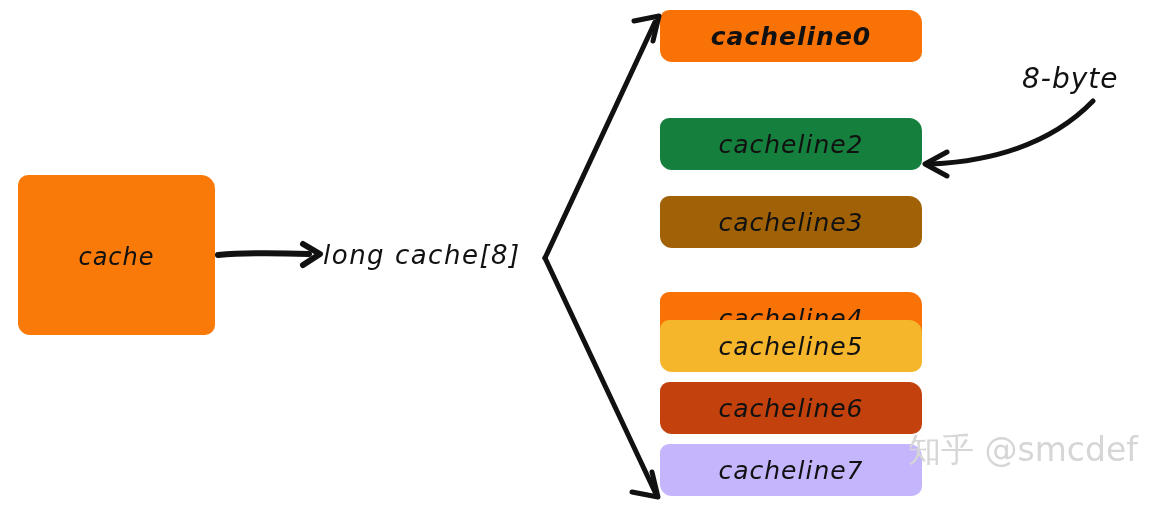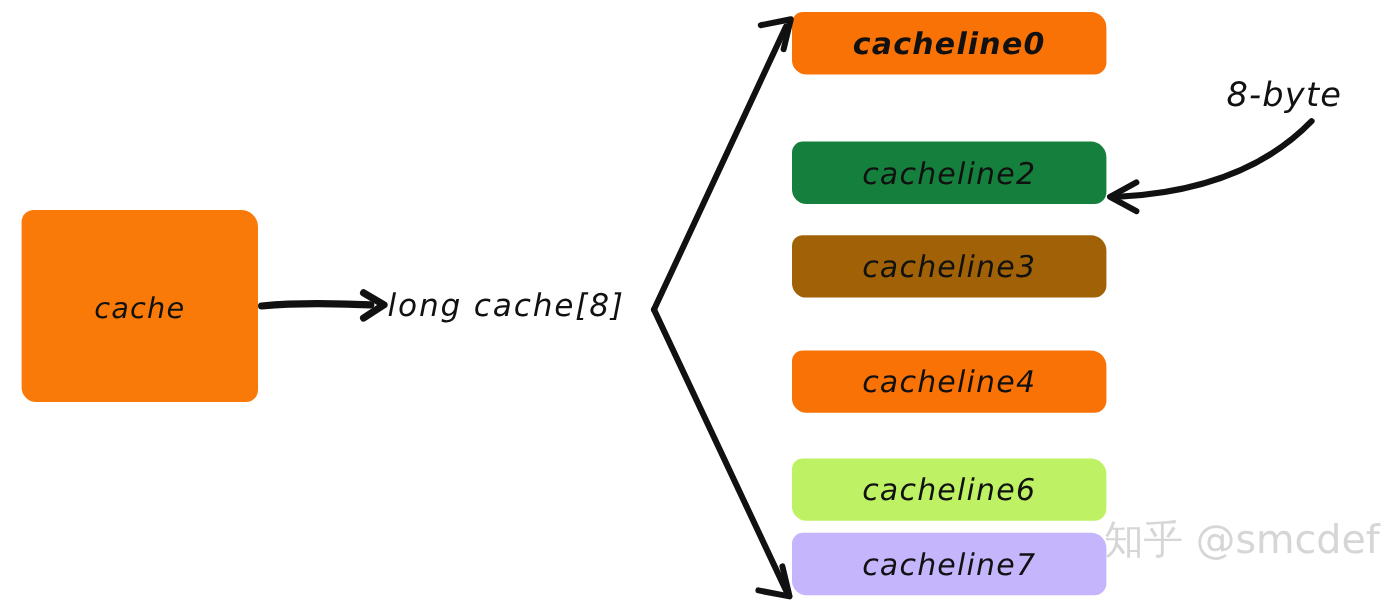--- a/index.html
+++ b/index.html
@@ -106,21 +106,20 @@
   
   #watermark {
     position: absolute;
     left: 908px;
     top: 428px;
     font-size: 33px;
     color: #d6d6d6;
     font-family: "DejaVu Sans", sans-serif;
     white-space: nowrap;
     user-select: none;
-    margin-left: 12px;
   }
 </style>
 </head>
 <body>
 
 <div id="canvas">
 
 
   <div id="cache-box" style="background: rgb(249, 122, 8);">
     <div id="cache-box-label" class="hand">cache</div>
@@ -136,21 +135,24 @@
     </div>
     <div class="cacheline" style="top: 108px; background: #15803d;">
       <span class="cacheline-label hand">cacheline2</span>
     </div>
     <div class="cacheline" style="top: 186px; background: #a16207;">
       <span class="cacheline-label hand">cacheline3</span>
     </div>
     <div class="cacheline" style="top: 248px; background: rgb(249, 114, 6); margin-top: 34px;">
       <span class="cacheline-label hand">cacheline4</span>
     </div>
-    <div class="cacheline" style="top: 372px; background: #bef264;">
+    <div class="cacheline" style="top: 310px; background: rgb(245, 182, 44);">
+      <span class="cacheline-label hand">cacheline5</span>
+    </div>
+    <div class="cacheline" style="top: 372px; background: #c2410c;">
       <span class="cacheline-label hand">cacheline6</span>
     </div>
     <div class="cacheline" style="top: 434px; background: #c4b5fd;">
       <span class="cacheline-label hand">cacheline7</span>
     </div>
   </div>
 
   <svg id="arrows" viewBox="0 0 1163 513">
 
     <g>

